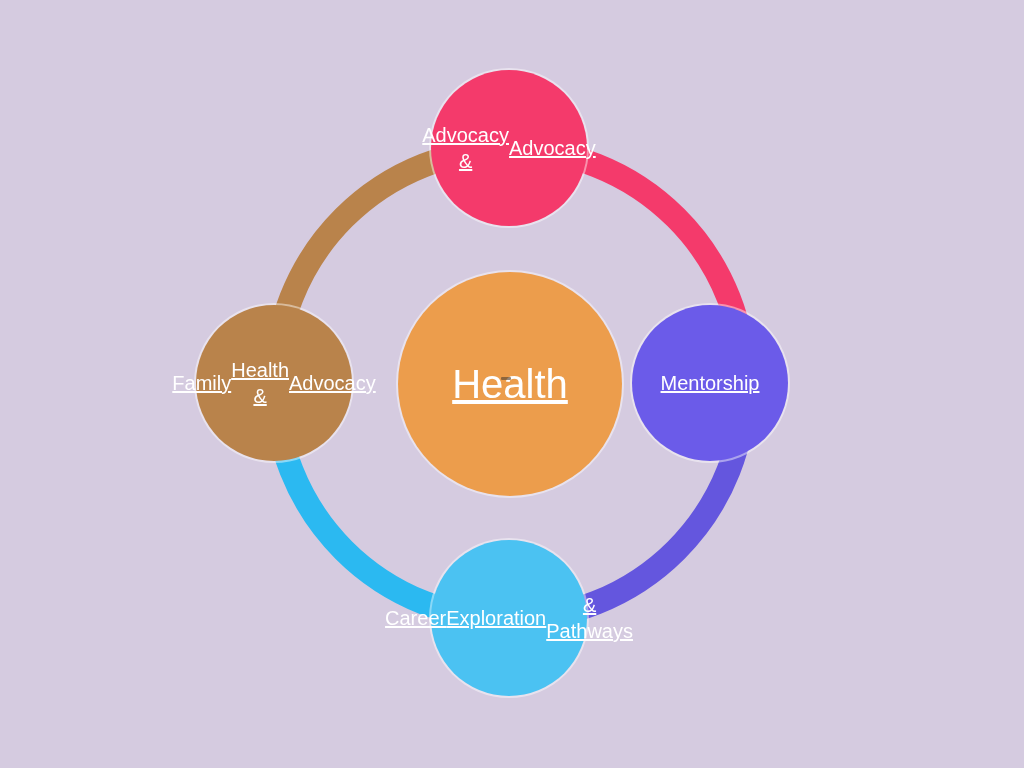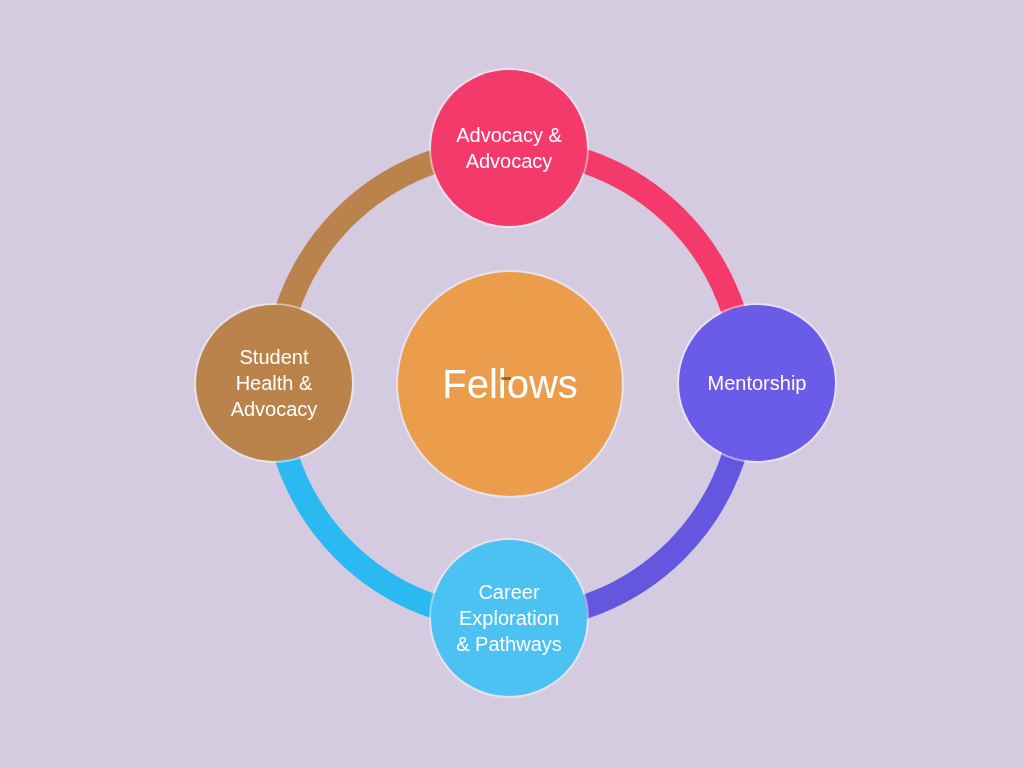--- a/index.html
+++ b/index.html
@@ -19,47 +19,48 @@
     position: absolute;
     left: 0;
     top: 0;
     width: 1024px;
     height: 768px;
   }
   .node {
     position: absolute;
     border-radius: 50%;
     display: flex;
-    flex-direction: column;
+    flex-direction: row;
     align-items: center;
     justify-content: center;
     text-align: center;
     color: #ffffff;
     box-shadow: 0 0 0 2px rgba(255,255,255,0.45);
+    text-decoration: underline;
   }
   .node .line {
     display: block;
   }
   .center-node {
     left: 398px;
     top: 272px;
     width: 224px;
     height: 224px;
     font-size: 40px;
     line-height: 49px;
     font-weight: 400;
   }
   .satellite {
     width: 156px;
     height: 156px;
     font-size: 20px;
     line-height: 26px;
   }
   .node-top    { left: 431px; top: 70px;  }
-  .node-right  { left: 679px; top: 305px; text-align: right; }
+  .node-right  { left: 632px; top: 305px; text-align: right; }
   .node-bottom { left: 431px; top: 540px; }
   .node-left   { left: 196px; top: 305px; }
   .center-mark {
     position: absolute;
     left: 501px;
     top: 377px;
     width: 10px;
     height: 3px;
     border-radius: 1px;
     background: rgba(92, 70, 50, 0.65);
@@ -86,24 +87,24 @@
     <span class="line">Mentorship</span>
   </div>
 
   <div class="node satellite node-bottom" style="background-color: rgb(75, 194, 242);">
     <span class="line">Career</span>
     <span class="line">Exploration</span>
     <span class="line">&amp; Pathways</span>
   </div>
 
   <div class="node satellite node-left" style="background-color: rgb(185, 131, 75);">
-    <span class="line">Student</span>
+    <span class="line">Family</span>
     <span class="line">Health &amp;</span>
     <span class="line">Advocacy</span>
   </div>
 
   <div class="node center-node" style="background-color: rgb(236, 157, 76);">
-    <span class="line">Fellows</span>
+    <span class="line">Health</span>
   </div>
 
   <div class="center-mark"></div>
 
 </div>
 
 </body></html>

